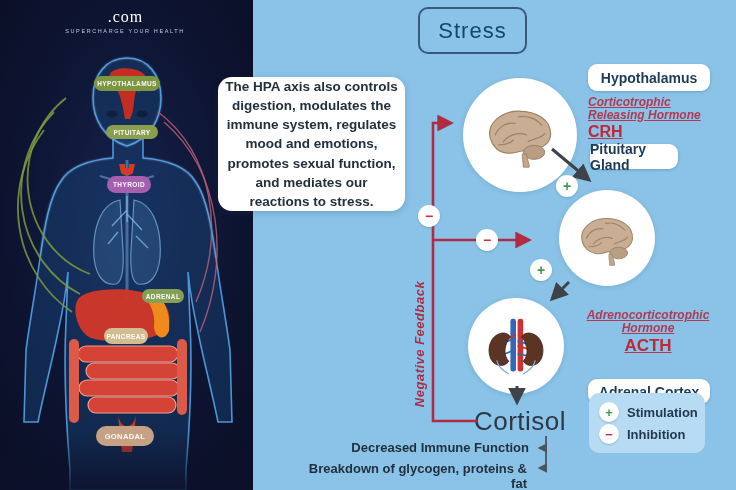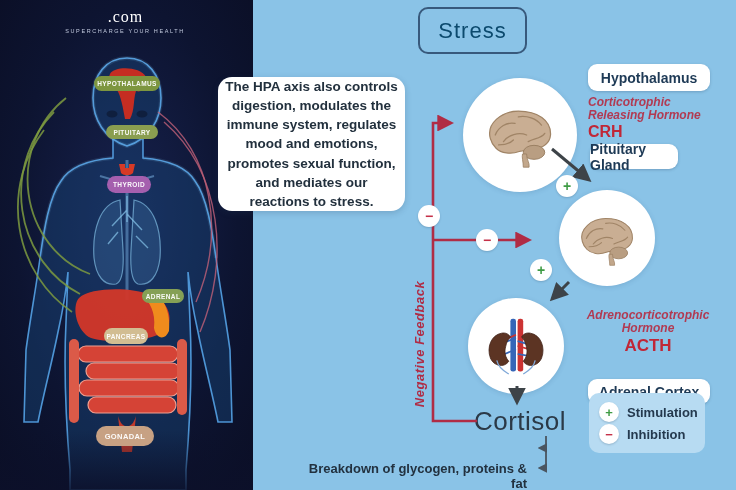--- a/index.html
+++ b/index.html
@@ -49,21 +49,21 @@
   .c-kidney{left:468px;top:298px;width:96px;height:96px;}
   .pill{
     position:absolute;background:#fff;border-radius:9px;
     display:flex;align-items:center;justify-content:center;
     font-size:14px;font-weight:bold;color:#1e3a56;
     box-shadow:0 1px 3px rgba(40,70,100,.28);
   }
   .p-hypothalamus{left:588px;top:64px;width:122px;height:27px;}
   .p-pituitary{left:590px;top:144px;width:88px;height:25px;}
   .p-adrenal{left:588px;top:351px;width:122px;height:25px;margin-top:28px;}
-  .hormone-block{position:absolute;color:#b13a52;}
+  .hormone-block{position:absolute;color:#b13a52;text-decoration:underline;}
   .crh-block{left:588px;top:96px;}
   .hormone-full{font-size:12px;font-style:italic;font-weight:bold;line-height:1.05;}
   .hormone-abbr{font-size:16px;font-weight:bold;color:#c02737;font-style:normal;margin-top:2px;}
   .acth-block{left:572px;top:309px;width:152px;text-align:center;}
   .acth-block .hormone-abbr{font-size:17px;margin-top:2px;}
   .cortisol{
     position:absolute;left:450px;top:406px;width:140px;text-align:center;
     font-size:26px;font-weight:500;color:#2b3947;letter-spacing:.5px;
   }
   .effect{position:absolute;text-align:right;font-size:13px;font-weight:bold;color:#22313f;}
@@ -250,20 +250,21 @@
     <div class="hormone-full">Releasing Hormone</div>
     <div class="hormone-abbr">CRH</div>
   </div>
   <div class="hormone-block acth-block">
     <div class="hormone-full">Adrenocorticotrophic Hormone</div>
     <div class="hormone-abbr">ACTH</div>
   </div>
 
   <div class="cortisol">Cortisol</div>
 
+  <div class="effect effect-1">Decreased Immune Function</div>
   <div class="effect effect-2">Breakdown of glycogen, proteins &amp; fat</div>
 
   <div class="legend-box">
     <div class="legend-row">
       <span class="sign-circle sign-plus">+</span>
       <span class="legend-label">Stimulation</span>
     </div>
     <div class="legend-row">
       <span class="sign-circle sign-minus">−</span>
       <span class="legend-label">Inhibition</span>

